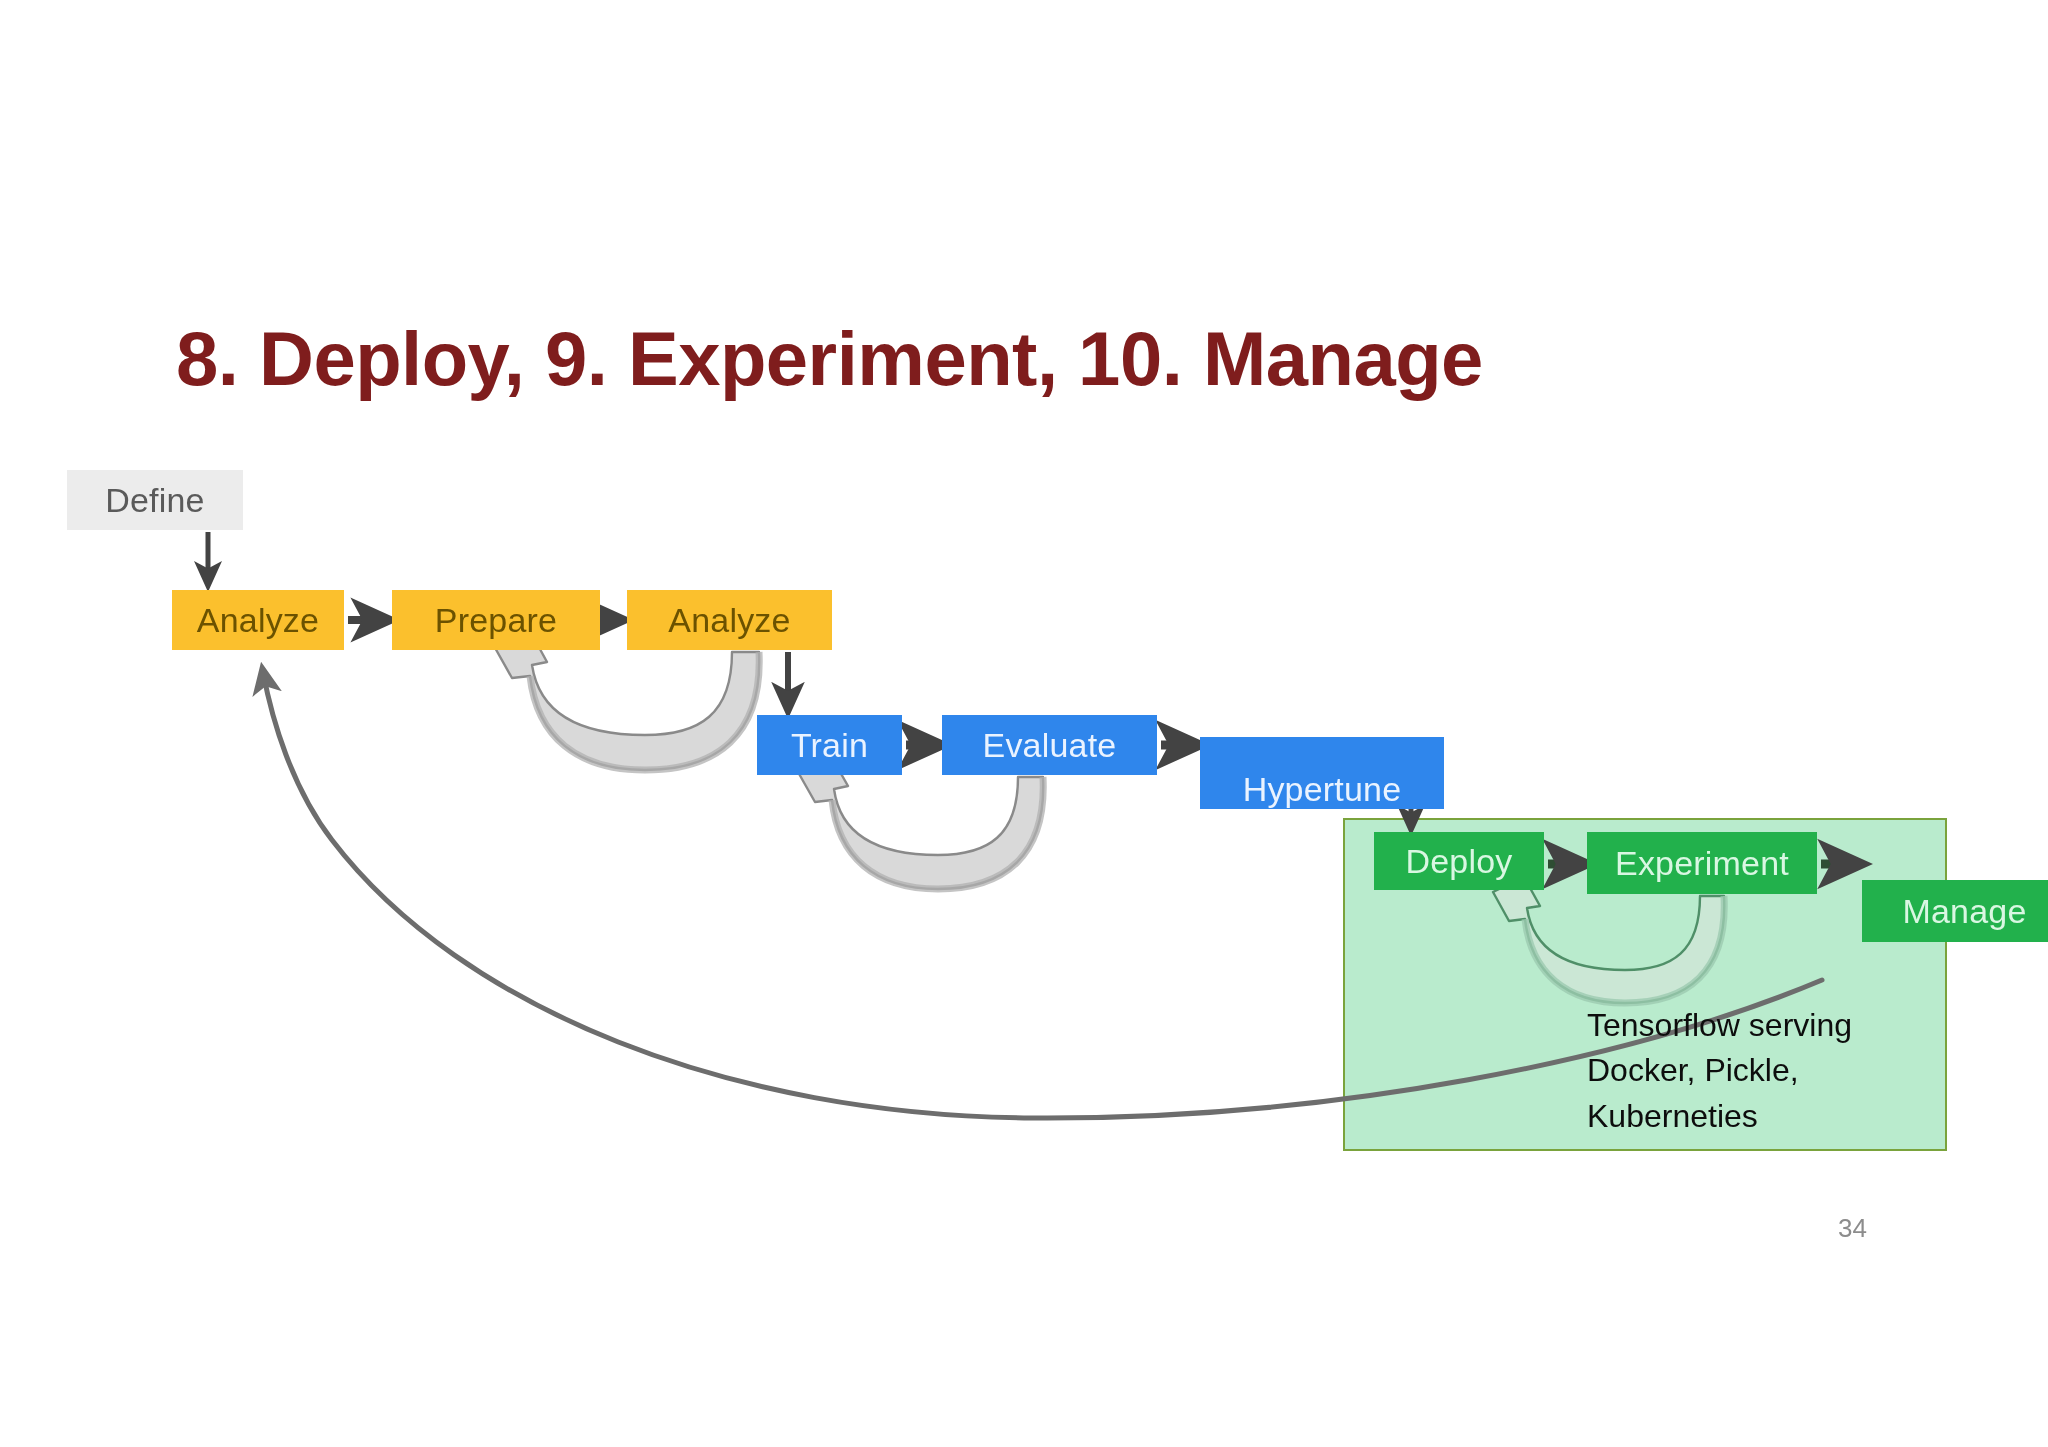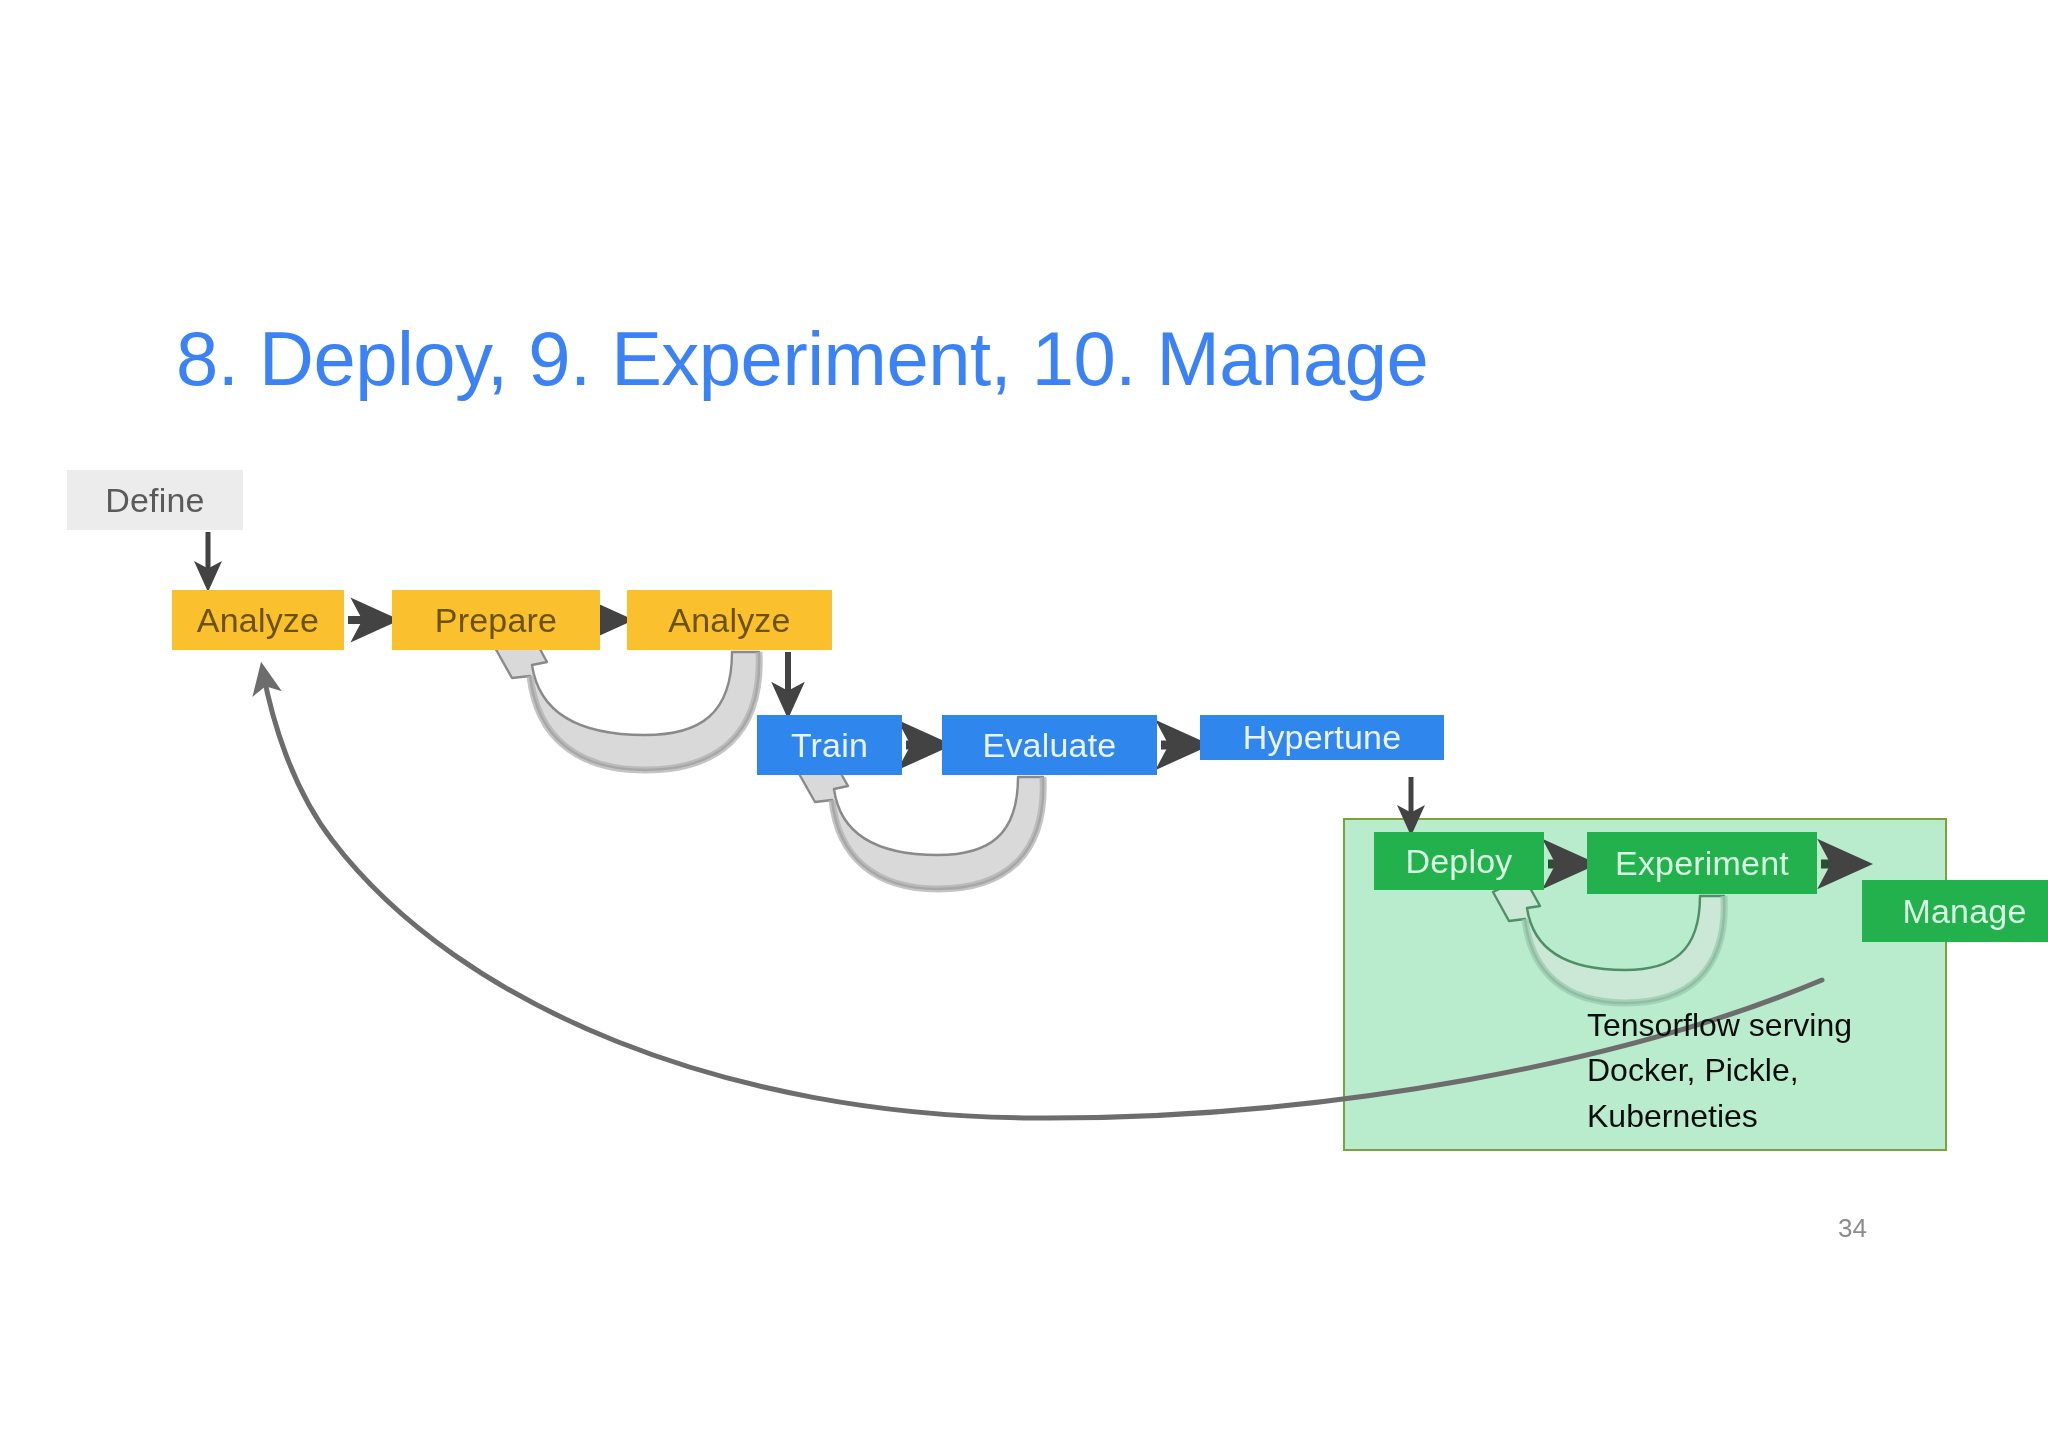--- a/index.html
+++ b/index.html
@@ -15,22 +15,22 @@
     overflow: hidden;
     font-family: "Liberation Sans", sans-serif;
   }
 
   
   #slide-title {
     position: absolute;
     left: 176px;
     top: 268px;
     font-size: 76px;
-    font-weight: 400;
-    color: #3b82f6;
+    font-weight: 700;
+    color: #7f1d1d;
     letter-spacing: -0.5px;
     white-space: nowrap;
     line-height: 1.05;
   }
 
   
   #diagram {
     position: absolute;
     left: 0;
     top: 0;
@@ -236,21 +236,21 @@
     </div>
 
     <div class="node node-blue" style="left:725px; top:715px; width:145px; height:60px;">
       <span>Train</span>
     </div>
 
     <div class="node node-blue" style="left:910px; top:715px; width:215px; height:60px;">
       <span>Evaluate</span>
     </div>
 
-    <div class="node node-blue" style="left:1168px; top:715px; width:244px; height:45px;">
+    <div class="node node-blue" style="left:1168px; top:737px; width:244px; height:72px;align-items:flex-end;">
       <span>Hypertune</span>
     </div>
 
     <div class="node node-green" style="left:1342px; top:832px; width:170px; height:58px;">
       <span>Deploy</span>
     </div>
 
     <div class="node node-green" style="left:1555px; top:832px; width:230px; height:62px;">
       <span>Experiment</span>
     </div>

